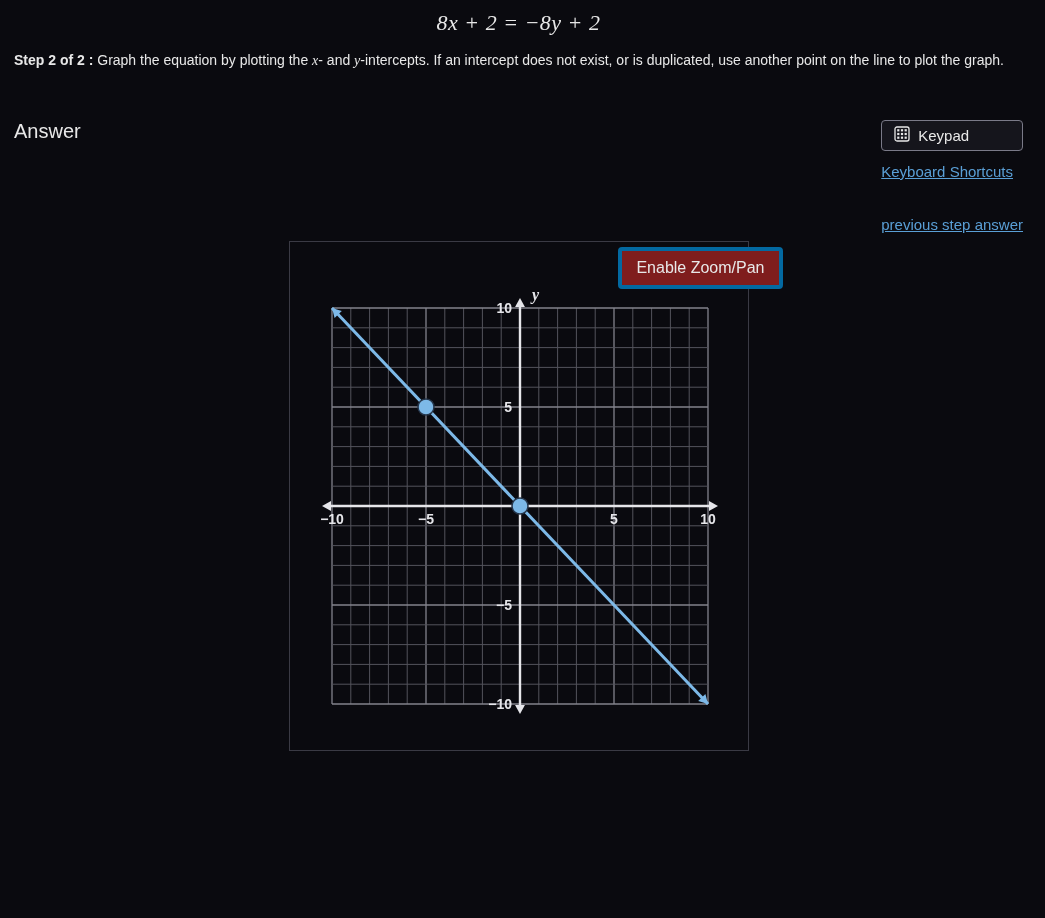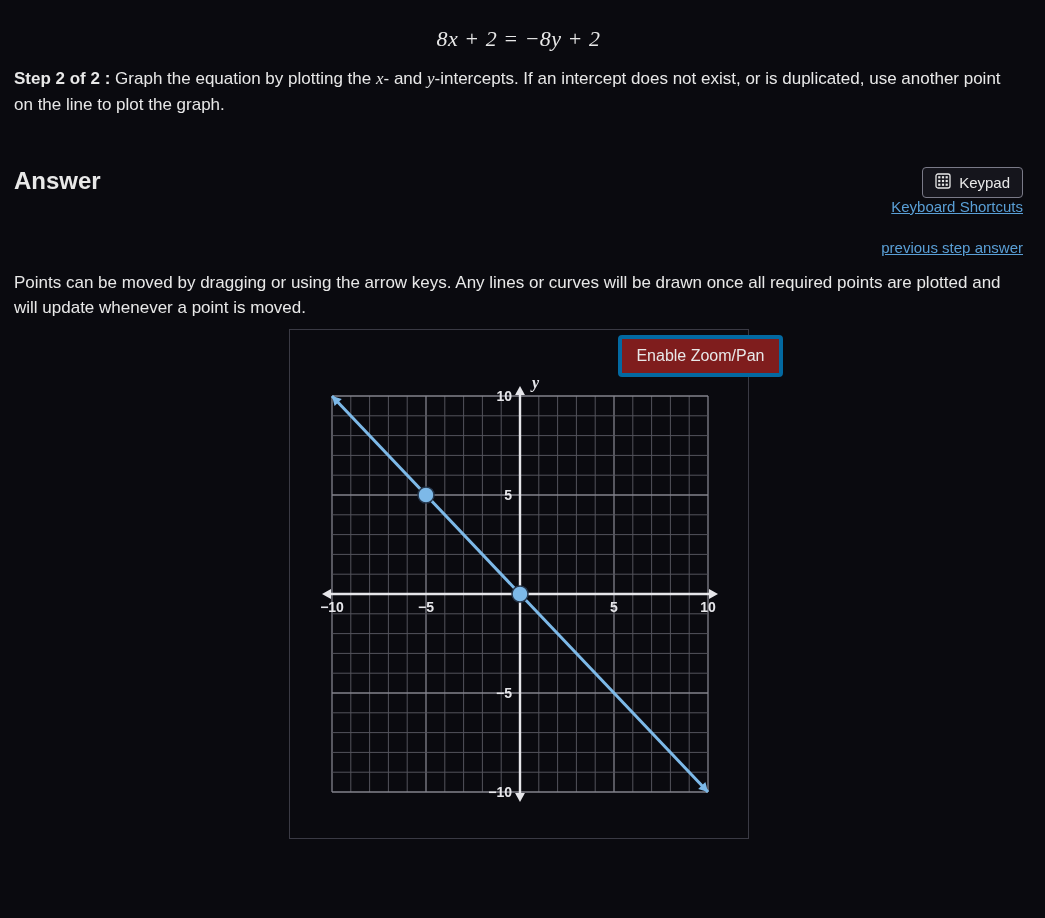--- a/index.html
+++ b/index.html
@@ -6,53 +6,52 @@
   html, body {
     width: 1045px;
     height: 918px;
     background: #0a0a0f;
     color: #e8e8e8;
     font-family: "Segoe UI", Arial, sans-serif;
     font-size: 16px;
     overflow: hidden;
   }
   .page {
-    padding: 26px 22px 10px 14px;
+    padding: 10px 22px 10px 14px;
   }
   .equation {
     text-align: center;
     font-family: "Cambria Math", "Times New Roman", serif;
     font-style: italic;
     font-size: 22px;
     margin-bottom: 14px;
     letter-spacing: 0.5px;
   }
   .step-text {
-    font-size: 17px;
+    font-size: 14px;
     line-height: 1.55;
     margin-bottom: 30px;
   }
   .step-text .bold { font-weight: 700; }
   .step-text .ital { font-style: italic; font-family: "Cambria Math","Times New Roman",serif;}
   .answer-row {
     display: flex;
     justify-content: space-between;
     align-items: flex-start;
     margin-top: 48px;
     margin-bottom: 6px;
   }
   .answer-label {
-    font-weight: 700;
-    font-size: 24px;
+    font-weight: 400;
+    font-size: 20px;
   }
   .right-controls {
     display: flex;
     flex-direction: column;
-    align-items: flex-end;
-    gap: 0;
+    gap: 12px;
     font-size: 15px;
   }
   .keypad-btn {
     display: inline-flex;
     align-items: center;
     gap: 8px;
     border: 1px solid #7a7a88;
     border-radius: 4px;
     padding: 5px 12px;
     background: #15151c;
@@ -137,21 +136,20 @@
               <rect x="10.6" y="10.6" width="2.2" height="2.2"></rect>
             </svg>
         </span>
         <span>Keypad</span>
       </button>
       <span class="link">Keyboard Shortcuts</span>
       <span class="link" style="margin-top:24px">previous step answer</span>
     </div>
   </div>
 
-  <div class="instructions">Points can be moved by dragging or using the arrow keys. Any lines or curves will be drawn once all required points are plotted and will update whenever a point is moved.</div>
 
   <div class="graph-area">
     <button class="zoom-btn">Enable Zoom/Pan</button>
 
     <div class="chart-frame">
       <svg class="chart-svg" id="chart-svg" width="400" height="440" viewBox="0 0 400 440">
 
       <line x1="12" y1="418" x2="12" y2="22" class="grid-line-major"></line>
           <line x1="30.8" y1="418" x2="30.8" y2="22" class="grid-line"></line>
           <line x1="49.6" y1="418" x2="49.6" y2="22" class="grid-line"></line>

